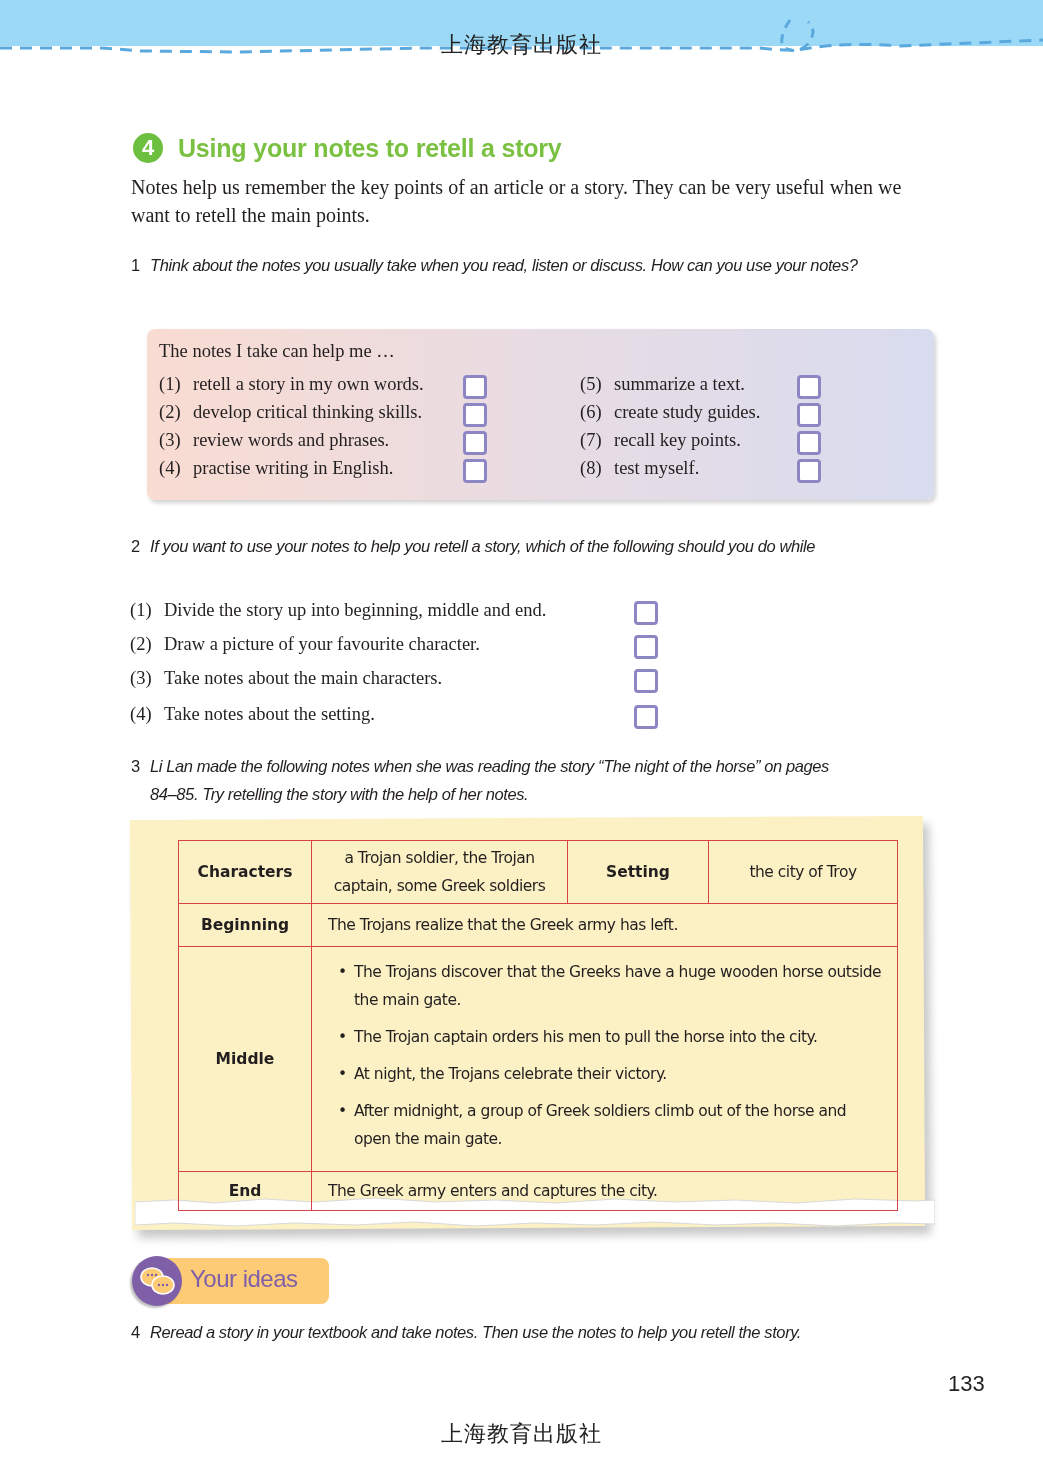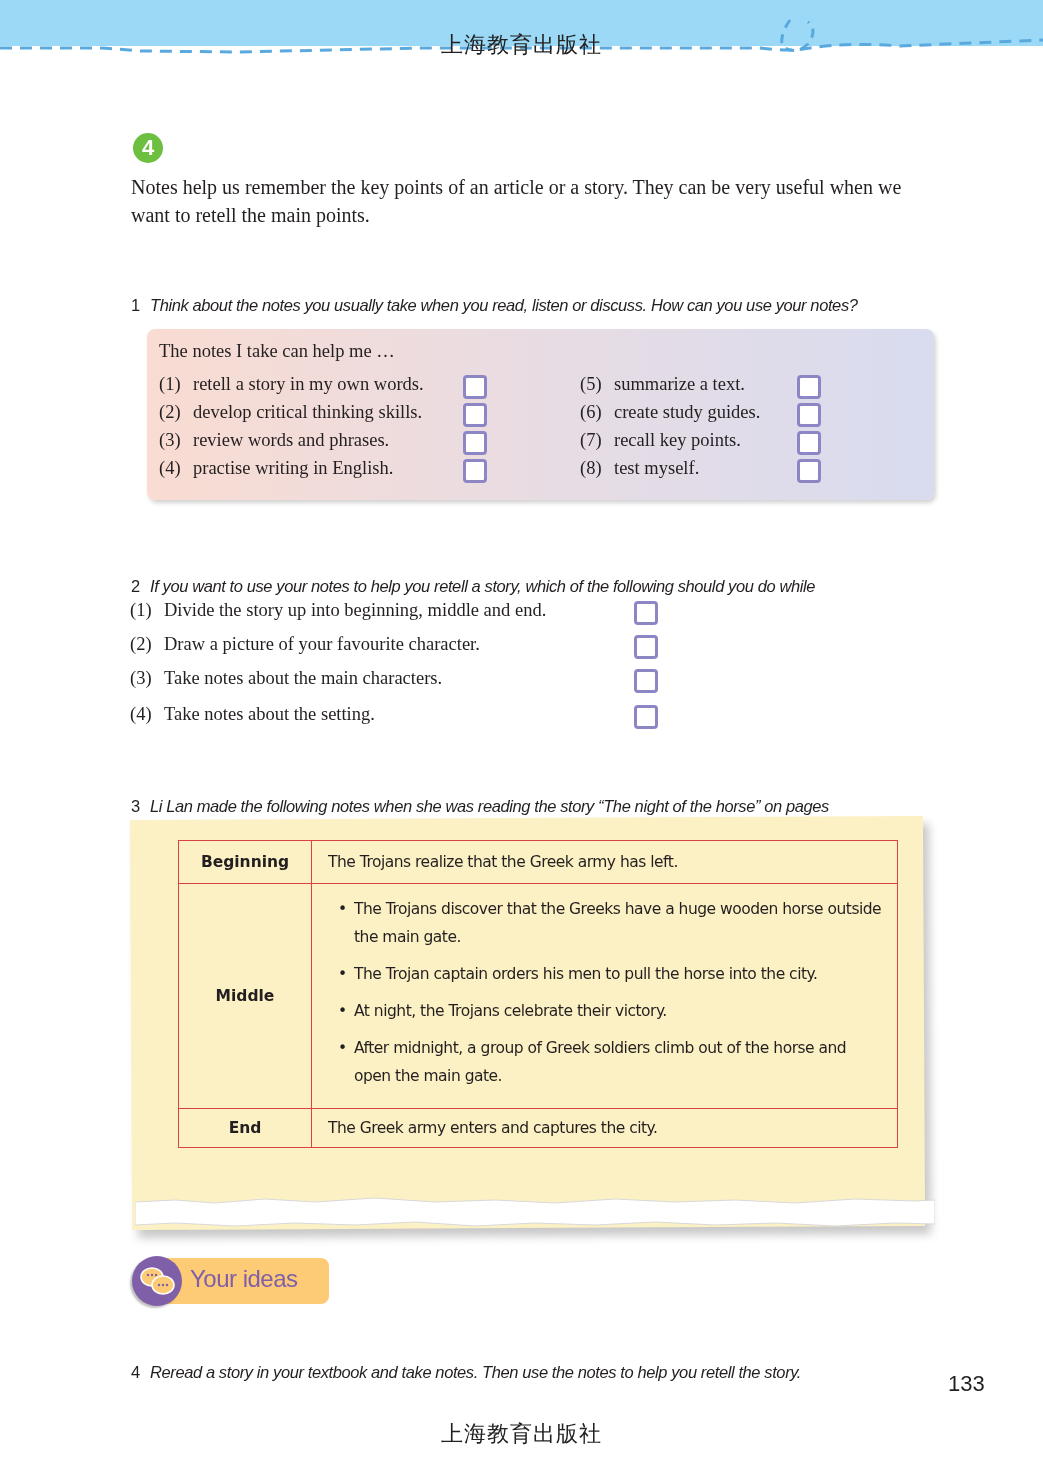--- a/index.html
+++ b/index.html
@@ -10,21 +10,21 @@
   .publisher { position: absolute; left: 0; width: 1043px; text-align: center; font-family: "DejaVu Sans", sans-serif;
                font-size: 22px; color: #222; letter-spacing: 1px; }
   .publisher.top { top: 30px; }
   .publisher.bottom { top: 1419px; }
   .section-title { position: absolute; left: 133px; top: 133px; display: flex; align-items: center; }
   .badge { width: 30px; height: 30px; border-radius: 50%; background: #6cbf3f; color: #fff; font-family: "Liberation Sans", sans-serif;
            font-weight: bold; font-size: 22px; display: flex; align-items: center; justify-content: center; margin-right: 15px; }
   .title-text { font-family: "Liberation Sans", sans-serif; font-weight: bold; font-size: 25px; color: #7ac142; letter-spacing: -0.2px; }
   .intro { position: absolute; left: 131px; top: 173px; width: 790px; font-size: 20px; line-height: 28px; }
   .instr { position: absolute; left: 131px; font-family: "Liberation Sans", sans-serif; font-style: italic; font-size: 16.5px;
-           line-height: 28px; color: #231f20; letter-spacing: -0.4px; margin-top: 40px; }
+           line-height: 28px; color: #231f20; letter-spacing: -0.4px; }
   .instr .num { font-style: normal; display: inline-block; width: 19px; }
   .instr .cont { padding-left: 19px; display: block; }
   .q1 { top: 251px; width: 790px; }
   .q2 { top: 532px; width: 790px; }
   .q3 { top: 752px; width: 790px; }
   .q4 { top: 1318px; width: 860px; }
   .tickbox-panel { position: absolute; left: 147px; top: 329px; width: 787px; height: 171px; border-radius: 8px;
                    background: linear-gradient(90deg, #f9dcd2 0%, #e8dce3 50%, #d8dcef 100%);
                    box-shadow: 2px 3px 4px rgba(0,0,0,0.18); }
   .panel-lead { position: absolute; left: 12px; top: 12px; font-size: 18.5px; }
@@ -58,20 +58,21 @@
 
 <div class="header-band"></div>
 <svg class="header-wave" width="1043" height="70">
   <path d="M0,48 L100,48 Q120,49 140,51 L240,52 Q330,50 420,48 L760,48 Q790,52 810,48 Q850,42 900,46 L1043,40" fill="none" stroke="#5aa9de" stroke-width="3" stroke-dasharray="12 8"></path>
   <path d="M790,20 Q780,34 782,46 Q795,56 808,44 Q818,30 808,22" fill="none" stroke="#5aa9de" stroke-width="3" stroke-dasharray="9 7"></path>
 </svg>
 <div class="publisher top">上海教育出版社</div>
 
 <div class="section-title">
   <div class="badge">4</div>
+  <div class="title-text">Using your notes to retell a story</div>
 </div>
 <div class="intro">Notes help us remember the key points of an article or a story. They can be very useful when we want to retell the main points.</div>
 
 <div class="instr q1">
   <span class="num">1</span><span>Think about the notes you usually take when you read, listen or discuss. How can you use your notes?</span>
 </div>
 
 <div class="tickbox-panel">
   <div class="panel-lead">The notes I take can help me …</div>
 
@@ -139,20 +140,26 @@
   <span class="cont">84–85. Try retelling the story with the help of her notes.</span>
 </div>
 
 <div class="note-paper"></div>
 <svg class="torn" width="800" height="32">
   <path d="M0,6 L40,4 L80,7 L130,3 L180,6 L240,2 L300,6 L360,4 L420,7 L480,3 L540,6 L600,4 L660,7 L720,3 L780,5 L800,4 L800,28 L760,27 L700,30 L640,27 L580,29 L520,26 L460,29 L400,27 L340,30 L280,26 L220,29 L160,27 L100,30 L40,27 L0,29 Z" fill="#ffffff" stroke="#d9d9d9" stroke-width="1"></path>
 </svg>
 
 <table class="notes-table">
   <tbody>
+      <tr>
+    <td class="hd" style="height:56px;">Characters</td>
+    <td class="c center" style="width:235px;">a Trojan soldier, the Trojan captain, some Greek soldiers</td>
+    <td class="hd" style="width:138px;">Setting</td>
+    <td class="c center">the city of Troy</td>
+  </tr>
   <tr>
     <td class="hd" style="height:40px;">Beginning</td>
     <td class="c" colspan="3" style="padding-left:16px;">The Trojans realize that the Greek army has left.</td>
   </tr>
   <tr>
     <td class="hd">Middle</td>
     <td class="c" colspan="3">
       <ul>
         <li>The Trojans discover that the Greeks have a huge wooden horse outside the main gate.</li>
         <li>The Trojan captain orders his men to pull the horse into the city.</li>

